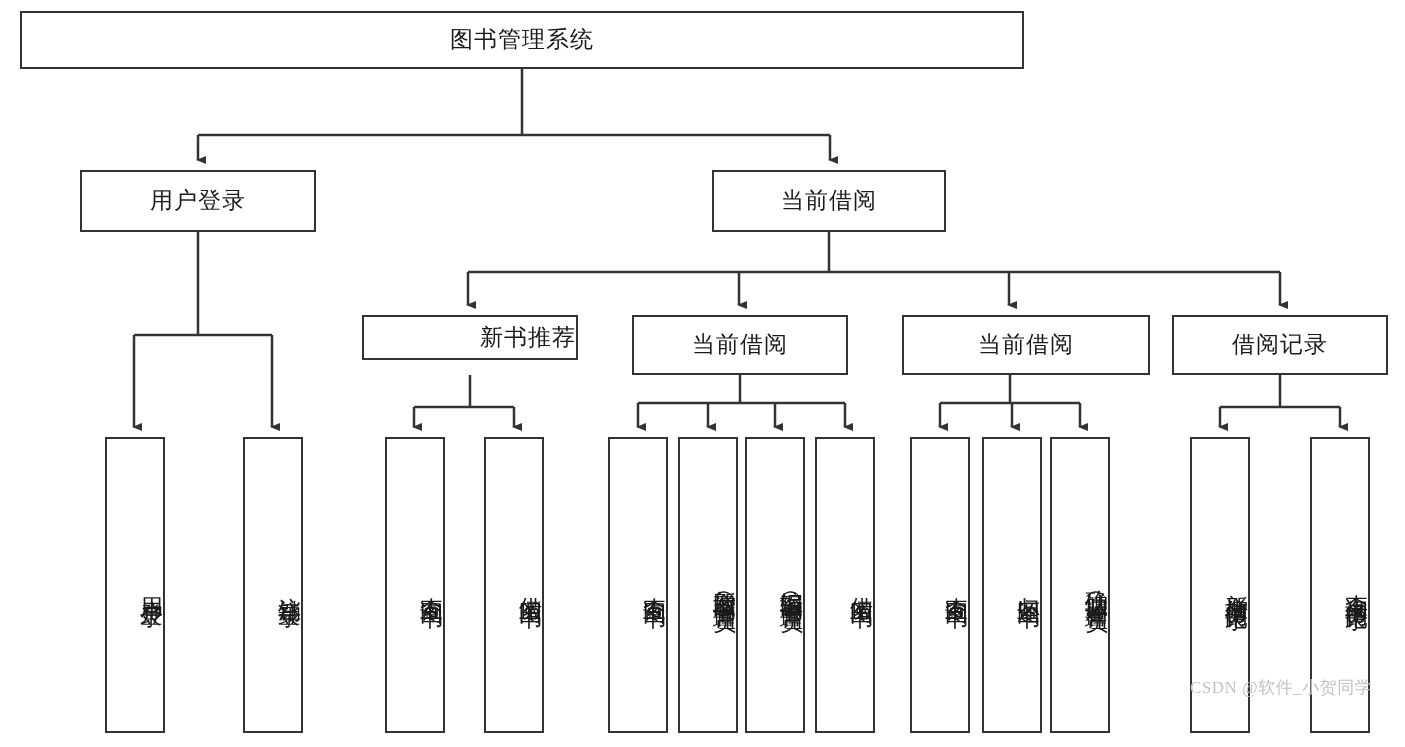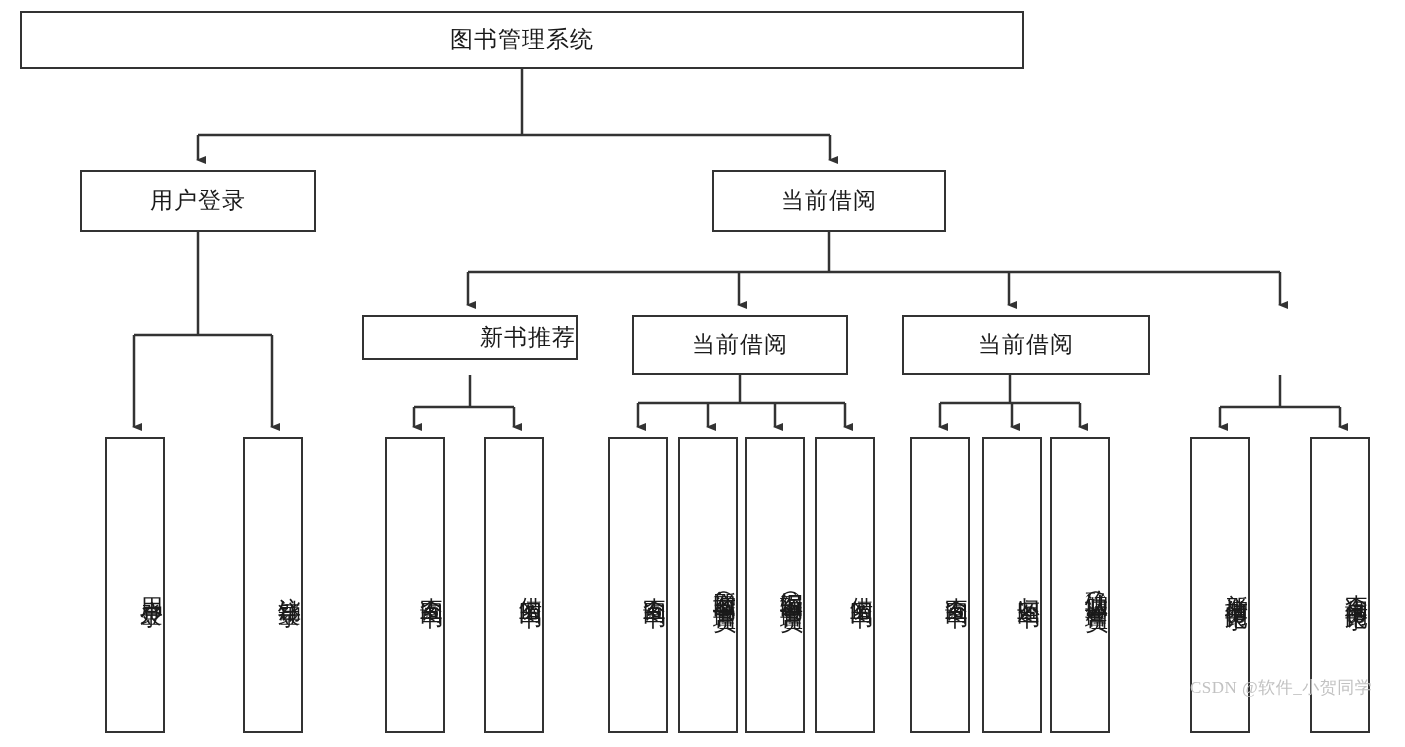--- a/index.html
+++ b/index.html
@@ -136,20 +136,23 @@
   </div>
 
   <div class="node horiz" style="left:632px; top:315px; width:216px; height:60px;">
     <span>当前借阅</span>
   </div>
 
   <div class="node horiz" style="left:902px; top:315px; width:248px; height:60px;justify-content:center;">
     <span>当前借阅</span>
   </div>
 
+  <div class="node horiz" style="left:1172px; top:315px; width:216px; height:60px;">
+    <span>借阅记录</span>
+  </div>
 
   <div class="node vert" style="left:105px; top:437px; width:60px; height:296px;">
     <span class="vlabel">用户登录</span>
   </div>
 
   <div class="node vert" style="left:243px; top:437px; width:60px; height:296px;">
     <span class="vlabel">注销登录</span>
   </div>
 
   <div class="node vert" style="left:385px; top:437px; width:60px; height:296px;">

